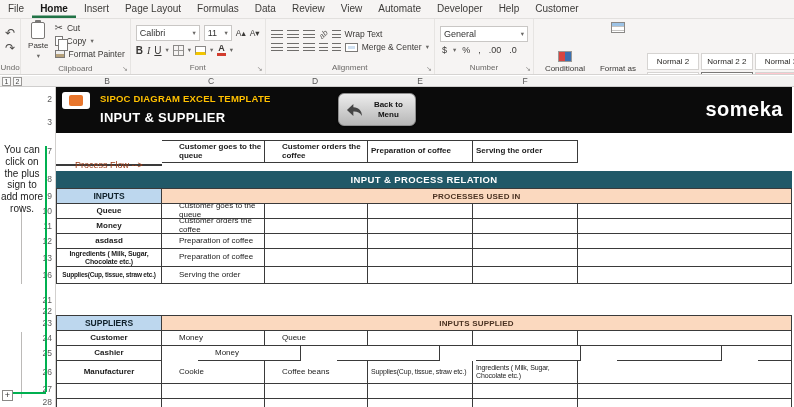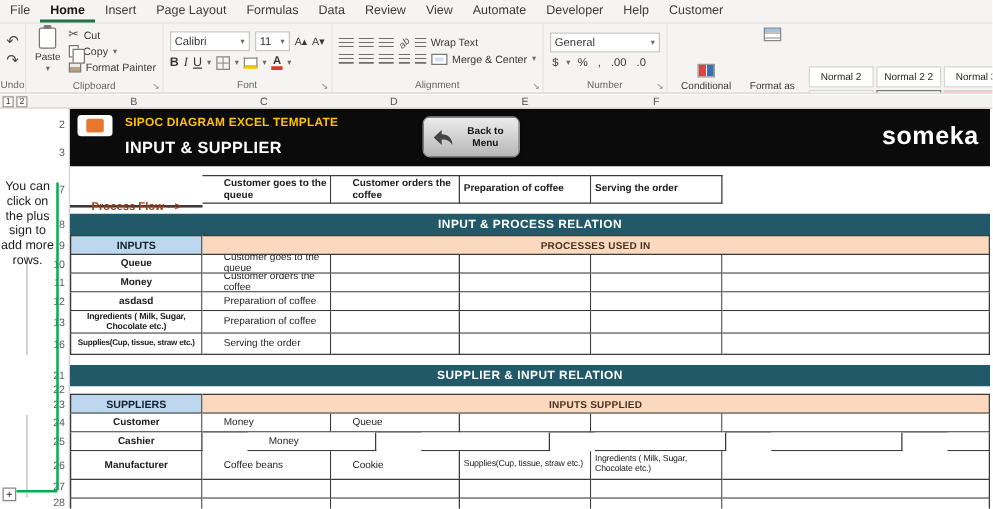--- a/index.html
+++ b/index.html
@@ -88,21 +88,21 @@
   .t-title { position:absolute; left:44px; top:6px; font-size:9.5px; font-weight:bold; color:#FFC000; letter-spacing:.2px; }
   .t-sub { position:absolute; left:44px; top:23px; font-size:13px; font-weight:bold; color:#ffffff; letter-spacing:.3px; }
   .backbtn { position:absolute; left:282px; top:6px; width:78px; height:33px; border-radius:6px;
              background:linear-gradient(#ededed,#b6b6b6); border:1px solid #8f8f8f;
              box-shadow:0 1px 3px rgba(0,0,0,.55); display:flex; align-items:center; padding:2px 5px; gap:3px; }
   .backtxt { font-size:8px; font-weight:bold; color:#141414; line-height:1.15; text-align:center; width:44px; }
   .someka { position:absolute; right:9px; top:11px; font-size:20px; font-weight:bold; color:#fff; letter-spacing:.5px; }
 
   
   .pfrow { position:absolute; left:0; top:53px; height:23px; display:flex; }
-  .pflabel { width:106px; background:#f9a8d4; border:1px solid #3a3a3a; font-weight:bold; font-size:9px;
+  .pflabel { width:106px; background:#f9a8d4; border:1px solid #3a3a3a; font-weight:normal; font-size:9px;
              color:#9C3C17; display:flex; align-items:center; justify-content:center;margin-top:24px; }
   .pfcell { border:1px solid #3a3a3a; border-left:0; background:#fff; font-size:8px; font-weight:bold;
             color:#1c1c1c; display:flex; align-items:center; padding-left:3px; line-height:1.05; }
 
   
   .navy { position:absolute; left:0; width:736px; height:17px; background:#215968; color:#fff;
           font-weight:bold; font-size:9.5px; letter-spacing:.4px; display:flex; align-items:center; justify-content:center; }
   .hdrrow { position:absolute; left:0; width:736px; height:16px; display:flex; }
   .lefthdr { width:106px; background:#BDD7EE; border:1px solid #3a3a3a; font-weight:bold; font-size:8.5px;
              color:#10212b; display:flex; align-items:center; justify-content:center; }
@@ -377,21 +377,20 @@
       </div>
       <div class="drow" style="top:180px;height:17px;">
         <div class="c-b tiny">Supplies(Cup, tissue, straw etc.)</div>
         <div class="c w103">Serving the order</div>
         <div class="c w103"></div>
         <div class="c w105"></div>
         <div class="c w105"></div>
         <div class="c fillc"></div>
       </div>
 
-      <div class="navy" style="top:205px;">SUPPLIER &amp; INPUT RELATION</div>
       <div class="hdrrow" style="top:228px;">
         <div class="lefthdr">SUPPLIERS</div>
         <div class="righthdr">INPUTS SUPPLIED</div>
       </div>
 
       <div class="drow" style="top:244px;height:15px;">
         <div class="c-b">Customer</div>
         <div class="c w103">Money</div>
         <div class="c w103">Queue</div>
         <div class="c w105"></div>
@@ -401,22 +400,22 @@
       <div class="drow" style="top:259px;height:15px;gap:36px;">
         <div class="c-b">Cashier</div>
         <div class="c w103">Money</div>
         <div class="c w103"></div>
         <div class="c w105"></div>
         <div class="c w105"></div>
         <div class="c fillc"></div>
       </div>
       <div class="drow" style="top:274px;height:23px;">
         <div class="c-b">Manufacturer</div>
+        <div class="c w103">Cookie</div>
         <div class="c w103">Coffee beans</div>
-        <div class="c w103">Cookie</div>
         <div class="c w105 small">Supplies(Cup, tissue, straw etc.)</div>
         <div class="c w105 small">Ingredients ( Milk, Sugar, Chocolate etc.)</div>
         <div class="c fillc"></div>
       </div>
       <div class="drow" style="top:297px;height:15px;">
         <div class="c-b"></div>
         <div class="c w103"></div>
         <div class="c w103"></div>
         <div class="c w105"></div>
         <div class="c w105"></div>

